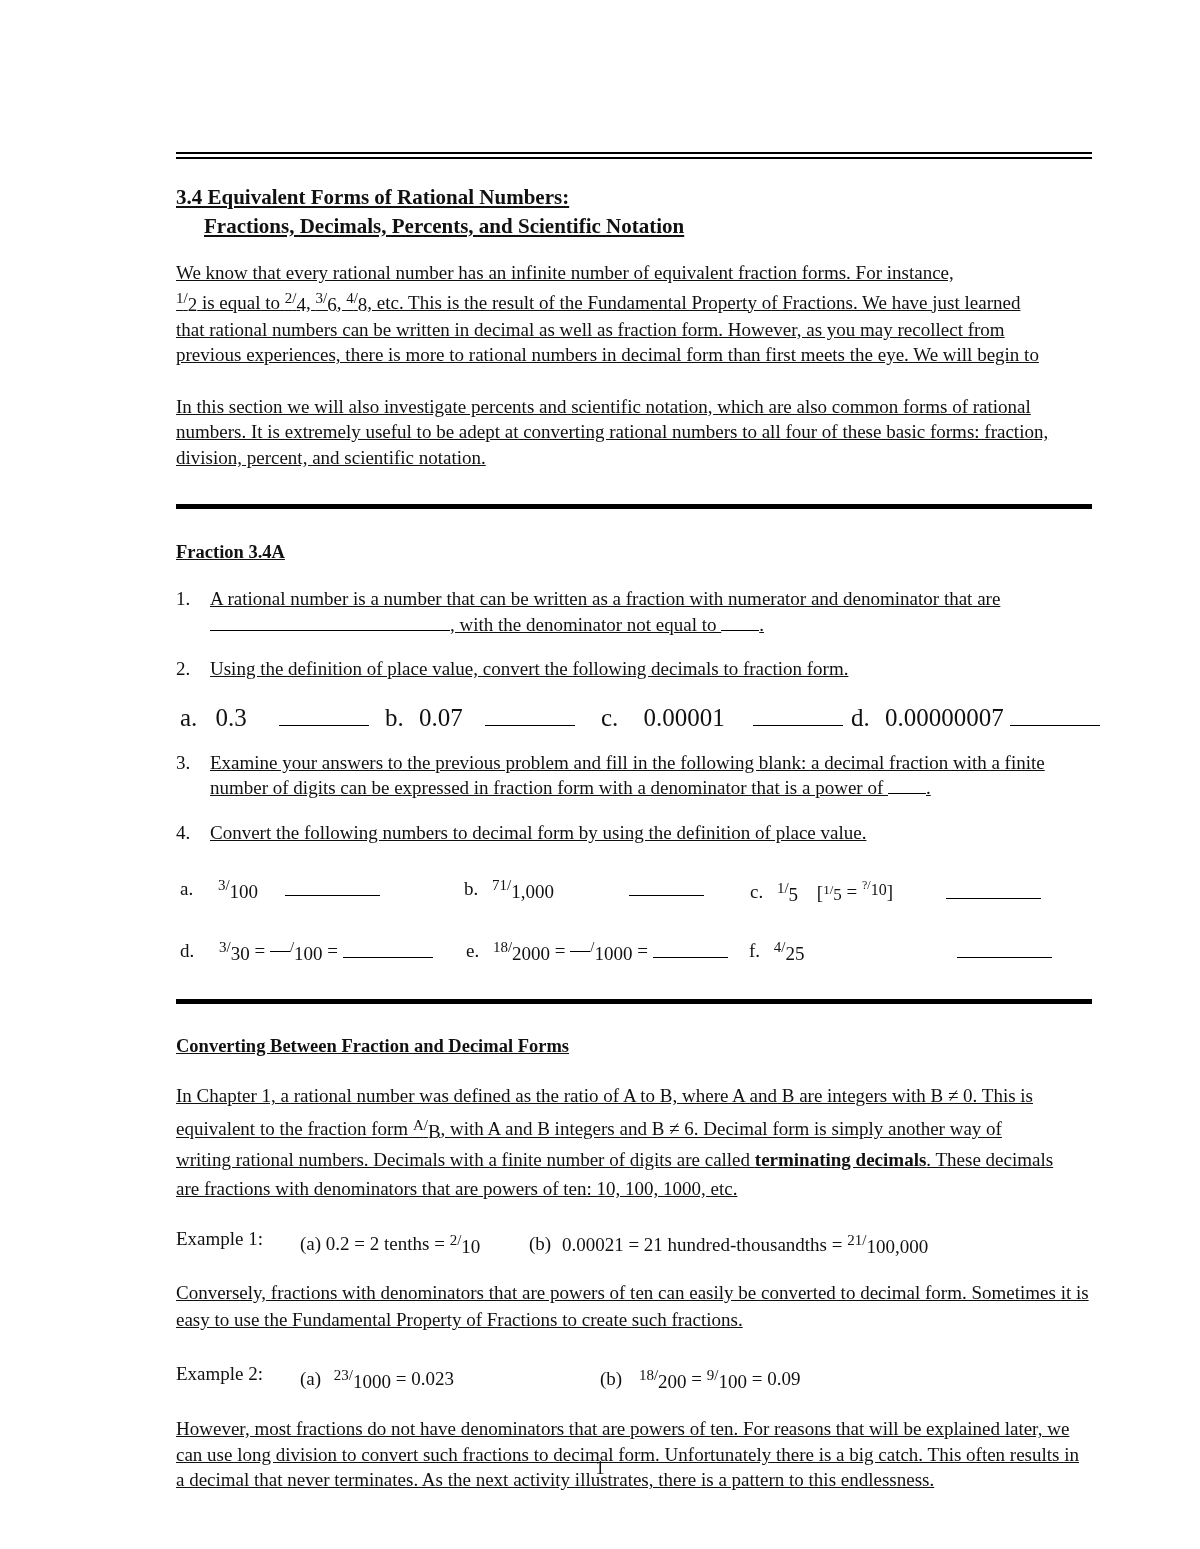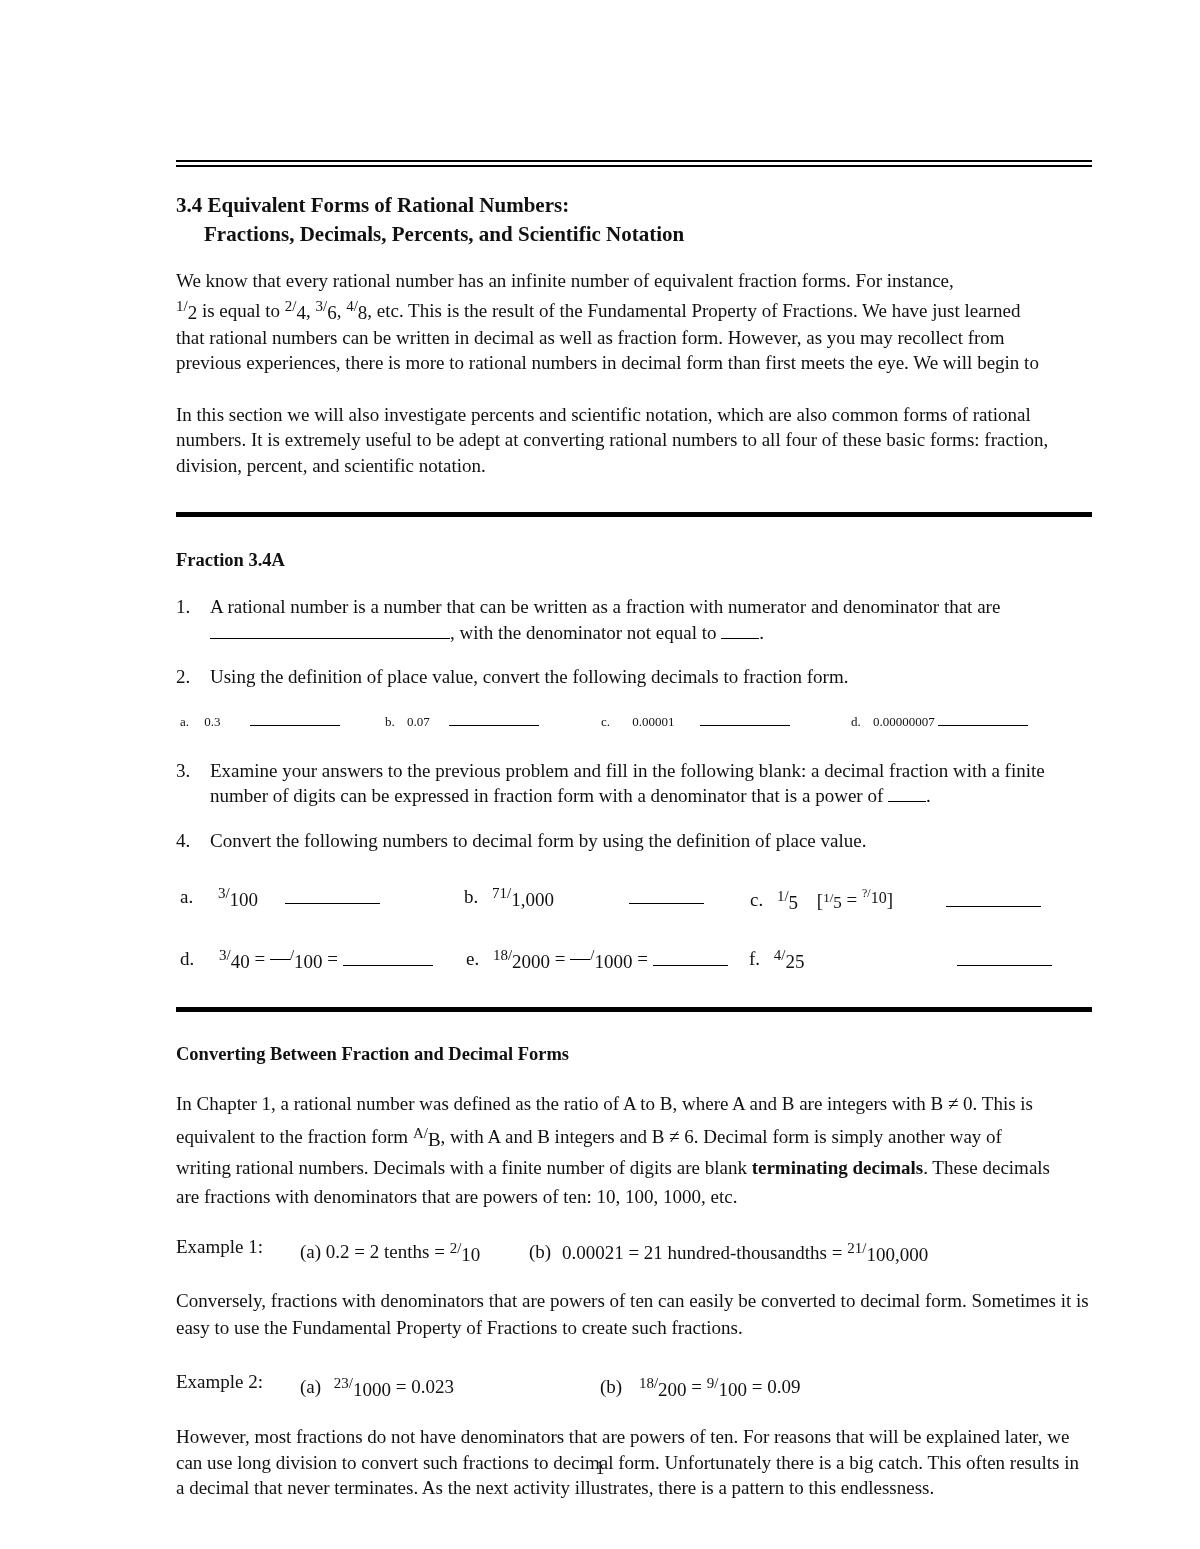--- a/index.html
+++ b/index.html
@@ -18,22 +18,23 @@
   .page {
     position: absolute;
     left: 0; top: 0;
     width: 1200px;
     height: 1549px;
     background: #fff;
   }
   .content {
     position: absolute;
     left: 176px;
-    top: 8px;
+    top: 0;
     width: 916px;
+    text-decoration: underline;
   }
 
   
   .rule-double {
     margin-top: 152px;
     height: 7px;
     border-top: 2px solid #000;
     border-bottom: 2px solid #000;
     box-sizing: border-box;
   }
@@ -117,21 +118,21 @@
     display: inline-block;
     width: 20px;
     border-bottom: 1.5px solid #000;
     height: 0.55em;
     vertical-align: 0.30em;
   }
 
   
   .row2 {
     position: relative;
-    font-size: 13px;
+    font-size: 25px;
     line-height: 25.5px;
     height: 30px;
   }
   .abs { position: absolute; top: 0; white-space: nowrap; }
 
   .row4 {
     position: relative;
     font-size: 19px;
     line-height: 34px;
     height: 44px;
@@ -264,21 +265,21 @@
         <span style="margin-left:14px">[</span><span class="frac small"><span class="num">1</span><span class="sl">/</span><span class="den">5</span></span><span> = </span><span class="frac tiny"><span class="num">?</span><span class="sl">/</span><span class="den">10</span></span><span>]</span>
         <span class="blank w95" style="margin-left:48px"></span>
       </span>
     </div>
 
     <div style="height:18px"></div>
 
     <div class="row4">
       <span class="abs" style="left:4px">
         <span>d.</span>
-        <span class="frac" style="margin-left:20px"><span class="num">3</span><span class="sl">/</span><span class="den">40</span></span><span> = </span><span class="numblank"></span><span class="frac"><span class="sl">/</span><span class="den">100</span></span><span> = </span><span class="blank w90"></span>
+        <span class="frac" style="margin-left:20px"><span class="num">3</span><span class="sl">/</span><span class="den">30</span></span><span> = </span><span class="numblank"></span><span class="frac"><span class="sl">/</span><span class="den">100</span></span><span> = </span><span class="blank w90"></span>
       </span>
       <span class="abs" style="left:290px">
         <span>e.</span>
         <span class="frac" style="margin-left:9px"><span class="num">18</span><span class="sl">/</span><span class="den">2000</span></span><span> = </span><span class="numblank"></span><span class="frac"><span class="sl">/</span><span class="den">1000</span></span><span> = </span><span class="blank w75"></span>
       </span>
       <span class="abs" style="left:573px">
         <span>f.</span>
         <span class="frac" style="margin-left:9px"><span class="num">4</span><span class="sl">/</span><span class="den">25</span></span>
         <span class="blank w95" style="margin-left:148px"></span>
       </span>
@@ -290,21 +291,21 @@
 
     <div style="height:30px"></div>
 
     <div class="sub-head">Converting Between Fraction and Decimal Forms</div>
 
     <div style="height:23px"></div>
 
     <p class="body" style="line-height:29px">
       <span>In Chapter 1, a rational number was defined as the ratio of A to B, where A and B are integers with B ≠ 0.  This is</span><br>
       <span>equivalent to the fraction form </span><span class="frac"><span class="num">A</span><span class="sl">/</span><span class="den">B</span></span><span>, with A and B integers and B ≠ 6.  Decimal form is simply another way of</span><br>
-      <span>writing rational numbers.  Decimals with a finite number of digits are blank </span><b class="bold">terminating decimals</b><span>.  These decimals</span><br>
+      <span>writing rational numbers.  Decimals with a finite number of digits are called </span><b class="bold">terminating decimals</b><span>.  These decimals</span><br>
       <span>are fractions with denominators that are powers of ten:  10, 100, 1000, etc.</span>
     </p>
 
     <div style="height:21px"></div>
 
     <div class="exrow">
       <span class="abs" style="left:0">Example 1:</span>
       <span class="abs" style="left:124px">
         <span>(a)</span>
         <span style="margin-left:0">0.2 = 2 tenths  = </span><span class="frac"><span class="num">2</span><span class="sl">/</span><span class="den">10</span></span>

